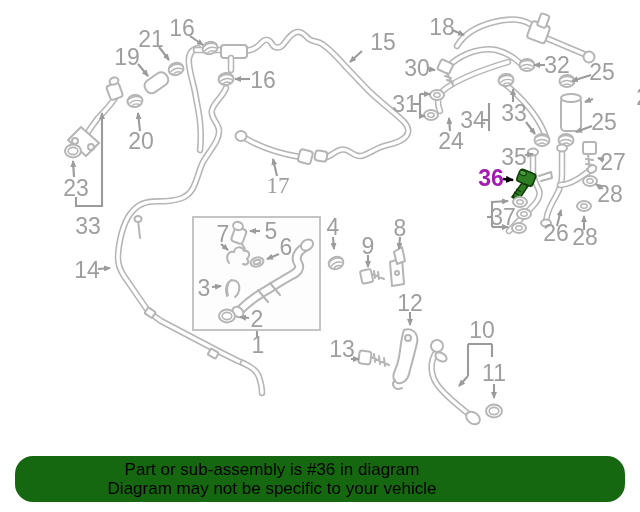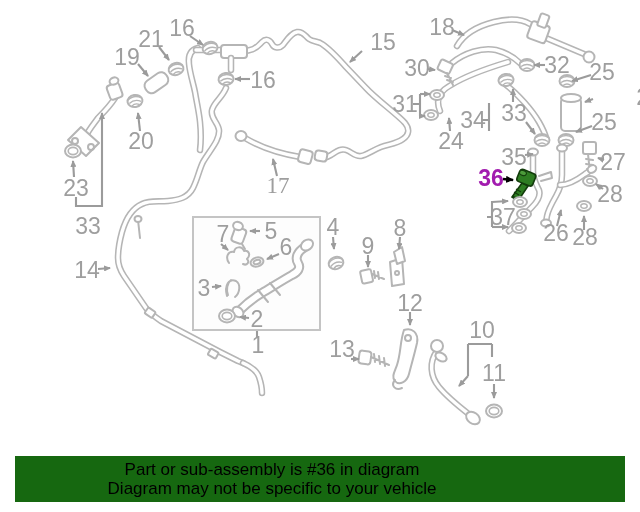--- a/index.html
+++ b/index.html
@@ -321,18 +321,18 @@
       <div class="callout" style="left: 417px; top: 68px;">30</div>
       <div class="callout" style="left: 405px; top: 104px;">31</div>
       <div class="callout" style="left: 557px; top: 65px;">32</div>
       <div class="callout" style="left: 514px; top: 113px;">33</div>
       <div class="callout" style="left: 473px; top: 120px;">34</div>
       <div class="callout" style="left: 514px; top: 157px;">35</div>
       <div class="callout em" style="left: 491px; top: 178px; color: #a21caf;">36</div>
       <div class="callout" style="left: 479px; top: 217px; margin-left: 24px;">37</div>
     </div>
 
-<div id="banner" style="background: rgb(22, 104, 16); color: rgb(0, 0, 0);">
+<div id="banner" style="background: rgb(22, 104, 16); color: rgb(0, 0, 0); border-radius: 18px;">
   <div>Part or sub-assembly is #36 in diagram</div>
   <div>Diagram may not be specific to your vehicle</div>
 </div>
 
 </div>
 
 </body></html>

